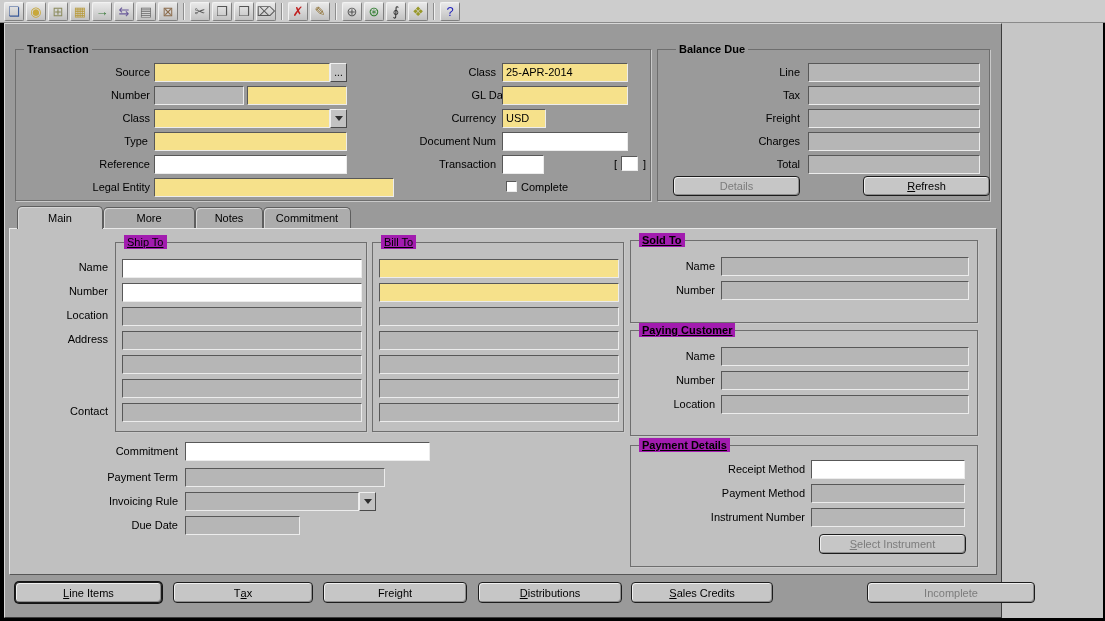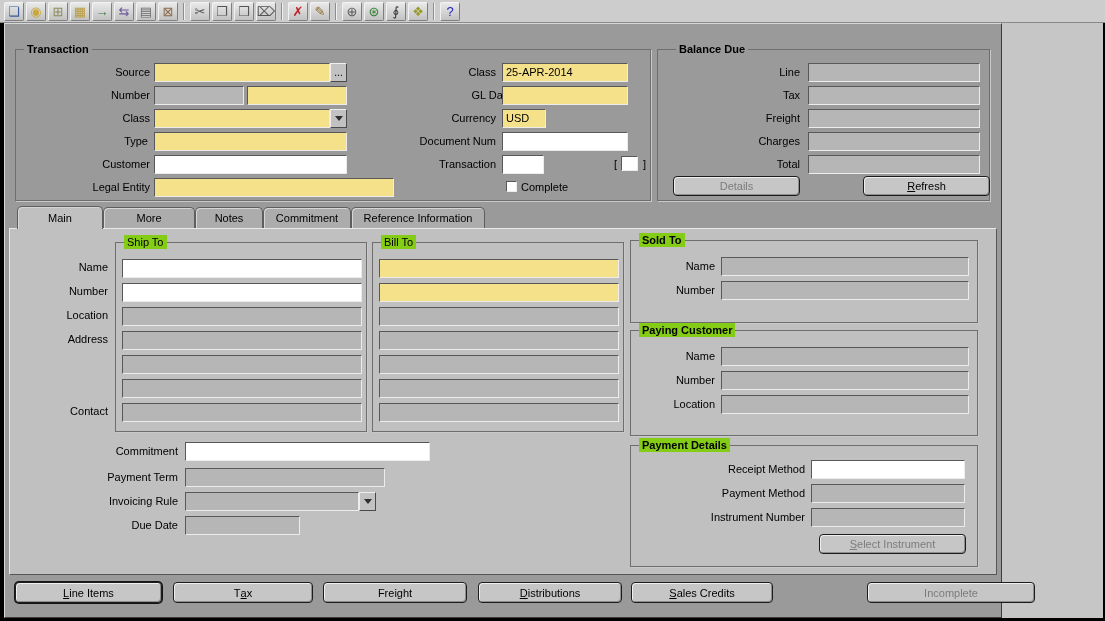--- a/index.html
+++ b/index.html
@@ -40,21 +40,21 @@
   }
   .wctls{ display:flex; gap:3px; }
   .wctl{ width:14px; height:13px; color:#e0e0ee; font-size:11px; line-height:13px; text-align:center; cursor:pointer; }
   .content{ position:absolute; left:0; top:18px; right:0; bottom:0; background:#9a9a9a; }
   
   .frame{ position:absolute; border:1px solid #6e6e6e; box-shadow:1px 1px 0 #c9c9c9; }
   .frame-label{
     position:absolute; top:-8px; left:8px; padding:0 3px; font-weight:bold;
     line-height:14px; background:#9a9a9a; white-space:nowrap;
   }
-  .panel .frame-label{ background:#84cc16; }
+  .panel .frame-label{ background:#a21caf;text-decoration:underline; }
   .frame-label.nw{ font-weight:normal; }
   .lbl{ position:absolute; text-align:right; white-space:nowrap; line-height:13px; }
   .fld{
     position:absolute; height:19px; background:#fff; padding:2px 3px;
     border:1px solid; border-color:#585858 #ececec #ececec #585858;
     overflow:hidden; white-space:nowrap;
   }
   .fld.req{ background:#f6e18b; }
   .fld.dis{ background:#b6b6b6; }
   .ddbtn,.lovbtn{
@@ -142,21 +142,21 @@
 
         <span class="lbl" style="left:2px; top:62px; width:132px;text-align:right;">Class</span>
         <div class="fld req" style="left:138px; top:59px; width:176px;"></div>
         <div class="ddbtn" style="left:314px; top:59px;">
             <span class="tri"></span>
           </div>
 
         <span class="lbl" style="left:0; top:85px; width:132px;">Type</span>
         <div class="fld req" style="left:138px; top:82px; width:193px;"></div>
 
-        <span class="lbl" style="left:2px; top:108px; width:132px;">Customer</span>
+        <span class="lbl" style="left:2px; top:108px; width:132px;">Reference</span>
         <div class="fld" style="left:138px; top:105px; width:193px;"></div>
 
         <span class="lbl" style="left:2px; top:131px; width:132px;">Legal Entity</span>
         <div class="fld req" style="left:138px; top:128px; width:240px;"></div>
 
         <span class="lbl" style="left:360px; top:16px; width:120px;">Class</span>
         <div class="fld req" style="left:486px; top:13px; width:126px;">25-APR-2014</div>
 
         <span class="lbl" style="left:376px; top:39px; width:120px;">GL Date</span>
         <div class="fld req" style="left:486px; top:36px; width:126px;"></div>
@@ -197,21 +197,20 @@
 
         <div class="btn btn-sm disabled" style="left:15px; top:126px; width:127px;">Details</div>
         <div class="btn btn-sm" style="left:205px; top:126px; width:127px;"><u>R</u>efresh</div>
       </div>
 
       <div class="tabs">
         <div class="tab active" style="width:86px;">Main</div>
         <div class="tab" style="width:92px;">More</div>
         <div class="tab" style="width:68px;">Notes</div>
         <div class="tab" style="width:88px;">Commitment</div>
-        <div class="tab" style="width:134px;">Reference Information</div>
       </div>
 
       <div class="panel">
 
         <span class="lbl" style="left:2px; top:32px; width:96px;">Name</span>
         <span class="lbl" style="left:2px; top:56px; width:96px;">Number</span>
         <span class="lbl" style="left:2px; top:80px; width:96px;">Location</span>
         <span class="lbl" style="left:2px; top:104px; width:96px;">Address</span>
         <span class="lbl" style="left:2px; top:176px; width:96px;">Contact</span>
 

